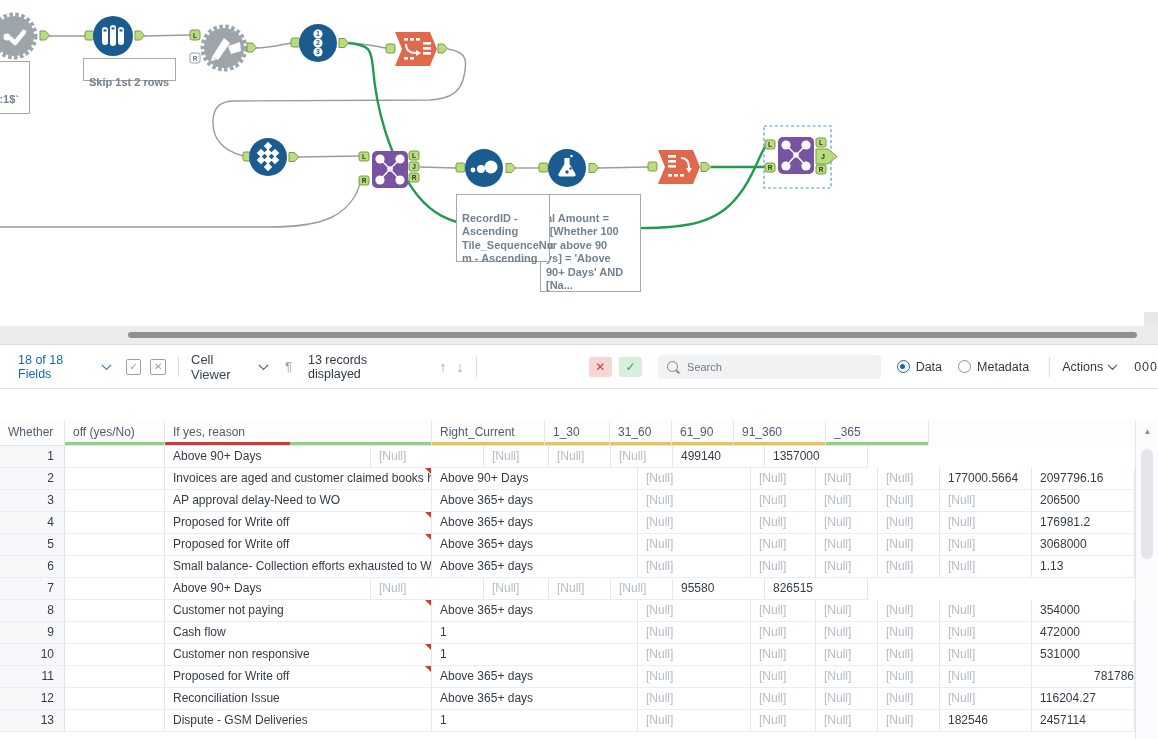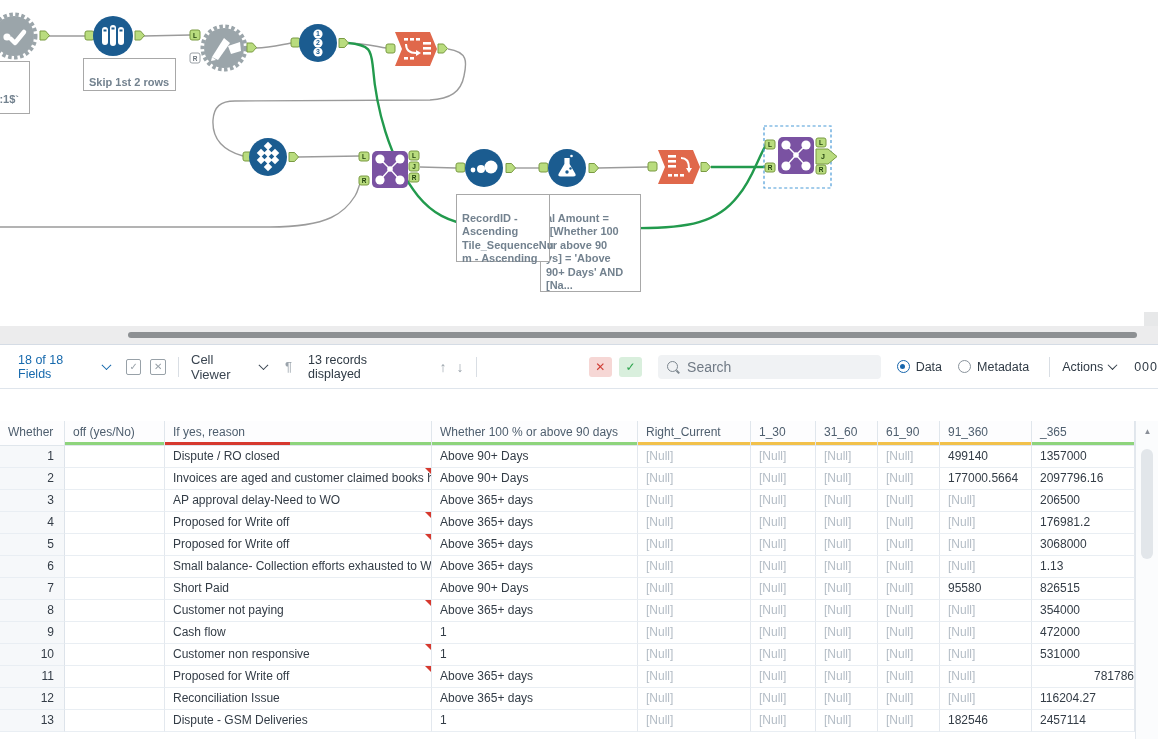--- a/index.html
+++ b/index.html
@@ -45,21 +45,21 @@
   .btn-x{margin-left:100px;width:24px;height:20px;background:#f6d7d5;border-radius:3px;color:#cf3f36;
          font-size:12px;line-height:20px;text-align:center;cursor:pointer;}
   .btn-ok{margin-left:7px;width:24px;height:20px;background:#d9efdd;border-radius:3px;color:#2da44e;
           font-size:12px;line-height:20px;text-align:center;cursor:pointer;}
   .searchbox{margin-left:16px;width:230px;height:24px;background:#f0f2f4;border-radius:4px;
              display:flex;align-items:center;}
   .mag{width:9px;height:9px;border:1.5px solid #7d878f;border-radius:50%;margin-left:9px;position:relative;}
   .mag::after{content:"";position:absolute;width:4px;height:1.5px;background:#7d878f;
               transform:rotate(45deg);left:8px;top:9px;}
   .searchbox input{border:none;background:transparent;outline:none;margin-left:7px;width:180px;
-                   font-family:"Liberation Sans",sans-serif;font-size:14px;color:#333;}
+                   font-family:"Liberation Sans",sans-serif;font-size:11px;color:#333;}
   .searchbox input::placeholder{color:#707a85;}
   .radio{margin-left:16px;display:flex;align-items:center;gap:6px;cursor:pointer;color:#2f3a45;font-size:12.5px;}
   .rdot{width:13px;height:13px;border-radius:50%;box-sizing:border-box;}
   .rdot.on{border:1.5px solid #1766ad;position:relative;}
   .rdot.on::after{content:"";position:absolute;left:2.5px;top:2.5px;width:5px;height:5px;
                   border-radius:50%;background:#1766ad;}
   .rdot.off{border:1.5px solid #8a939c;}
   .tb-actions{display:flex;align-items:center;gap:6px;color:#2f3a45;font-size:12.5px;cursor:pointer;}
   .tb-count{margin-left:18px;color:#2f3a45;font-size:12.5px;letter-spacing:1px;}
 
@@ -285,21 +285,21 @@
         <path d="M816,149 h12 l9,7.5 l-9,7.5 h-12 z" fill="#b9dc7e" stroke="#7a9b43"></path>
         <text x="823" y="159" font-size="7" font-weight="bold" fill="#20400e" text-anchor="middle">J</text>
         <rect x="816" y="165" width="10" height="9" rx="2" fill="#b9dc7e" stroke="#7a9b43"></rect>
         <text x="821" y="172" font-size="6.5" font-weight="bold" fill="#20400e" text-anchor="middle">R</text>
       </g>
     </svg>
 
     <div class="ann" style="left:-40px;top:61px;width:70px;height:53px;">
       <span style="position:absolute;right:10px;bottom:7px;">:1$`</span>
     </div>
-    <div class="ann" style="left:83px;top:58px;width:93px;height:33px;">
+    <div class="ann" style="left:83px;top:58px;width:93px;height:23px;">
       <span>Skip 1st 2 rows</span>
     </div>
     <div class="ann" style="left:540px;top:194px;width:101px;height:98px;">
       <span>al Amount =
 [[Whether 100
 or above  90
 ys]  = 'Above
 90+ Days' AND
 [Na...</span>
     </div>
@@ -356,33 +356,31 @@
         <i class="chev"></i>
       </span>
       <span class="tb-count">000</span>
     </div>
 
     <div class="grid">
       <div class="thead" id="thead-row">
           <div class="th q-none" style="width: 65px;"><span>Whether</span><i></i></div>
           <div class="th q-green" style="width: 100px;"><span>off (yes/No)</span><i></i></div>
           <div class="th q-red-green" style="width: 267px;"><span>If yes, reason</span><i></i></div>
-          <div class="th q-green" style="width: 206px;"><span>Whether 100 % or above  90 days</span><i></i></div>
           <div class="th q-yellow" style="width: 113px;"><span>Right_Current</span><i></i></div>
           <div class="th q-yellow" style="width: 65px;"><span>1_30</span><i></i></div>
           <div class="th q-yellow" style="width: 62px;"><span>31_60</span><i></i></div>
           <div class="th q-yellow" style="width: 62px;"><span>61_90</span><i></i></div>
           <div class="th q-yellow" style="width: 92px;"><span>91_360</span><i></i></div>
           <div class="th q-green" style="width: 103px;"><span>_365</span><i></i></div>
         </div>
       <div id="tbody">
           <div class="tr">
             <div class="td rec" style="width: 65px;">1</div>
             <div class="td" style="width: 100px;"></div>
-            <div class="td" style="width: 267px;">Dispute / RO closed</div>
             <div class="td" style="width: 206px;">Above 90+ Days</div>
             <div class="td null" style="width: 113px;">[Null]</div>
             <div class="td null" style="width: 65px;">[Null]</div>
             <div class="td null" style="width: 62px;">[Null]</div>
             <div class="td null" style="width: 62px;">[Null]</div>
             <div class="td" style="width: 92px;">499140</div>
             <div class="td" style="width: 103px;">1357000</div>
           </div>
           <div class="tr">
             <div class="td rec" style="width: 65px;">2</div>
@@ -440,21 +438,20 @@
             <div class="td null" style="width: 113px;">[Null]</div>
             <div class="td null" style="width: 65px;">[Null]</div>
             <div class="td null" style="width: 62px;">[Null]</div>
             <div class="td null" style="width: 62px;">[Null]</div>
             <div class="td null" style="width: 92px;">[Null]</div>
             <div class="td" style="width: 103px;">1.13</div>
           </div>
           <div class="tr">
             <div class="td rec" style="width: 65px;">7</div>
             <div class="td" style="width: 100px;"></div>
-            <div class="td" style="width: 267px;">Short Paid</div>
             <div class="td" style="width: 206px;">Above 90+ Days</div>
             <div class="td null" style="width: 113px;">[Null]</div>
             <div class="td null" style="width: 65px;">[Null]</div>
             <div class="td null" style="width: 62px;">[Null]</div>
             <div class="td null" style="width: 62px;">[Null]</div>
             <div class="td" style="width: 92px;">95580</div>
             <div class="td" style="width: 103px;">826515</div>
           </div>
           <div class="tr">
             <div class="td rec" style="width: 65px;">8</div>

